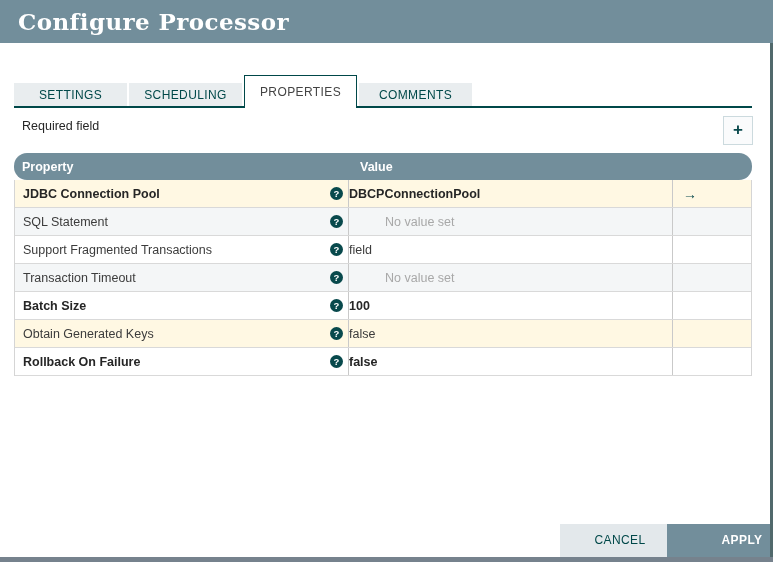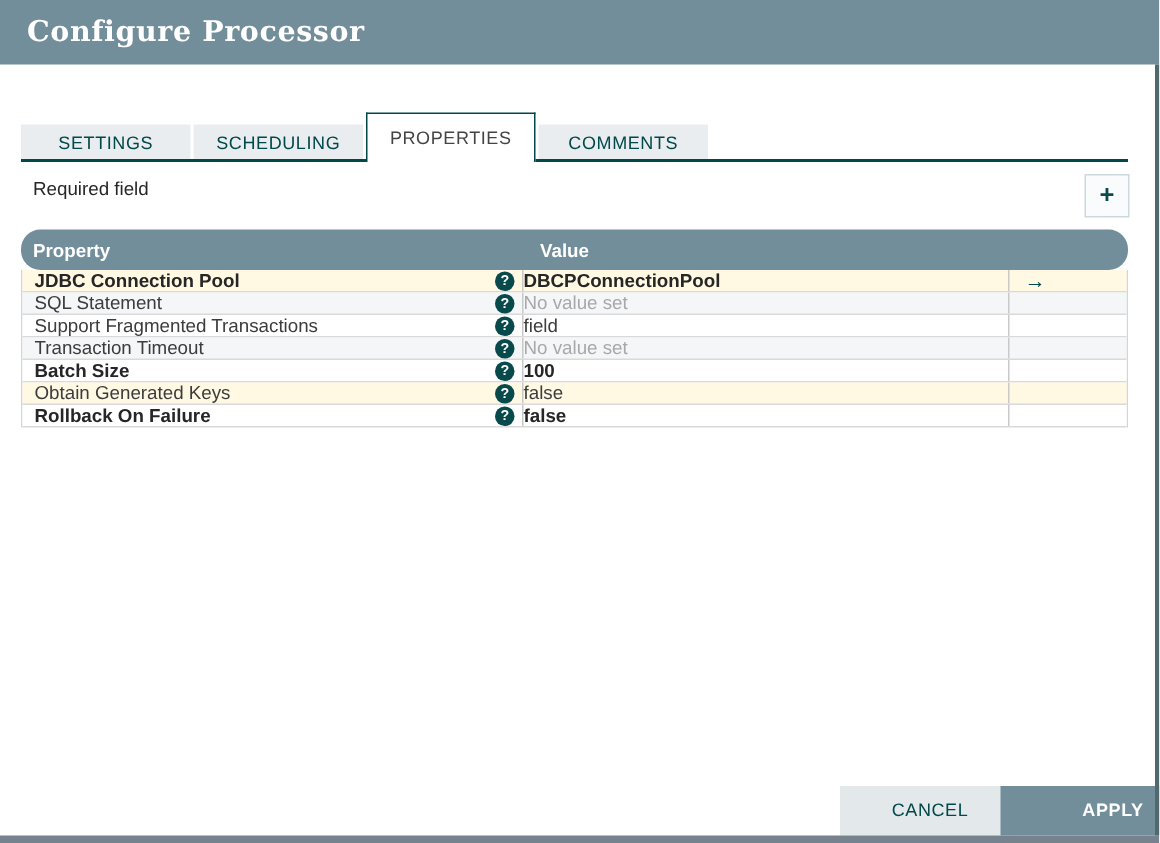--- a/index.html
+++ b/index.html
@@ -9,21 +9,21 @@
     background:#ffffff; font-family:"Liberation Sans", sans-serif;
   }
   
   .edge-right { position:absolute; top:43px; right:0; width:3px; height:514px; background:#51696c; }
   .edge-bottom { position:absolute; left:0; bottom:0; width:773px; height:5px; background:#76828d; }
 
   
   .dlg-header { position:absolute; left:0; top:0; width:773px; height:43px; background:#728E9B; }
   .dlg-title {
     position:absolute; left:18px; top:0; line-height:43px; color:#ffffff;
-    font-family:"DejaVu Serif", serif; font-weight:bold; font-size:19px; letter-spacing:0.4px;
+    font-family:"DejaVu Serif", serif; font-weight:bold; font-size:23px; letter-spacing:0.4px;
   }
 
   
   .tabbar { position:absolute; left:14px; top:75px; width:738px; height:33px; display:flex; align-items:flex-end; }
   .tabbar::after { content:""; position:absolute; left:0; right:0; bottom:0; height:2px; background:#004849; z-index:0; }
   .tab {
     width:113px; height:23px; margin-right:2px; margin-bottom:2px; z-index:1;
     background:#e9edef; color:#004849; font-size:12px; letter-spacing:0.4px;
     display:flex; align-items:center; justify-content:center; cursor:pointer;
   }
@@ -39,34 +39,34 @@
     background:#fafbfc; border:1px solid #ccdade; color:#0a4a4d;
     font-size:17px; font-weight:bold; line-height:26px; text-align:center; cursor:pointer;
   }
 
   
   .prop-table { position:absolute; left:14px; top:153px; width:738px; }
   .thead { display:flex; height:27px; background:#728E9B; color:#fff; font-size:12.5px; font-weight:bold; align-items:center;border-radius:13px; }
   .th-property { width:334px; padding-left:8px; }
   .th-value { width:324px; padding-left:12px; }
   .tbody { border-left:1px solid #d5d5d5; border-right:1px solid #d5d5d5; }
-  .row { display:flex; height:15px; border-bottom:1px solid #d9d9d9; background:#ffffff; font-size:12.5px; color:#3c3c3c; }
+  .row { display:flex; height:28px; border-bottom:1px solid #d9d9d9; background:#ffffff; font-size:12.5px; color:#3c3c3c; }
   .row.bg-yellow { background:#FFF8E3; }
   .row.bg-gray { background:#F4F6F7; }
   .cell-name { width:333px; display:flex; align-items:center; padding-left:8px; }
   .cell-name .nm { flex:1 1 auto; white-space:nowrap; overflow:hidden; }
   .help-ico {
     flex:0 0 auto; width:13px; height:13px; margin-right:5px; border-radius:50%;
     background:#08494c; color:#ffffff; font-size:9.5px; font-weight:bold;
     display:flex; align-items:center; justify-content:center; cursor:pointer;
   }
   .cell-value { width:324px; display:flex; align-items:center; padding-left:0; border-left:1px solid #c9c9c9; cursor:pointer; }
   .cell-extra { flex:1 1 auto; display:flex; align-items:center; padding-left:10px; border-left:1px solid #c9c9c9; }
   .row.is-bold .nm, .row.is-bold .val { font-weight:bold; color:#262626; }
-  .val.unset { color:#a8a8a8; }
+  .val.unset { color:#a8a8a8;margin-left:36px; }
   .goto-arrow { color:#07484b; font-size:14px; font-weight:bold; cursor:pointer; line-height:1; }
 
   
   .btn {
     position:absolute; top:524px; height:33px; border:none; font-size:12px;
     letter-spacing:0.4px; text-align:center; line-height:33px; cursor:pointer;
   }
   .btn-cancel { left:560px; width:120px; background:#E3E8EB; color:#004849; }
   .btn-apply { left:667px; width:106px; background:#728E9B; color:#ffffff; font-weight:bold;padding-left:44px; }
 </style>

